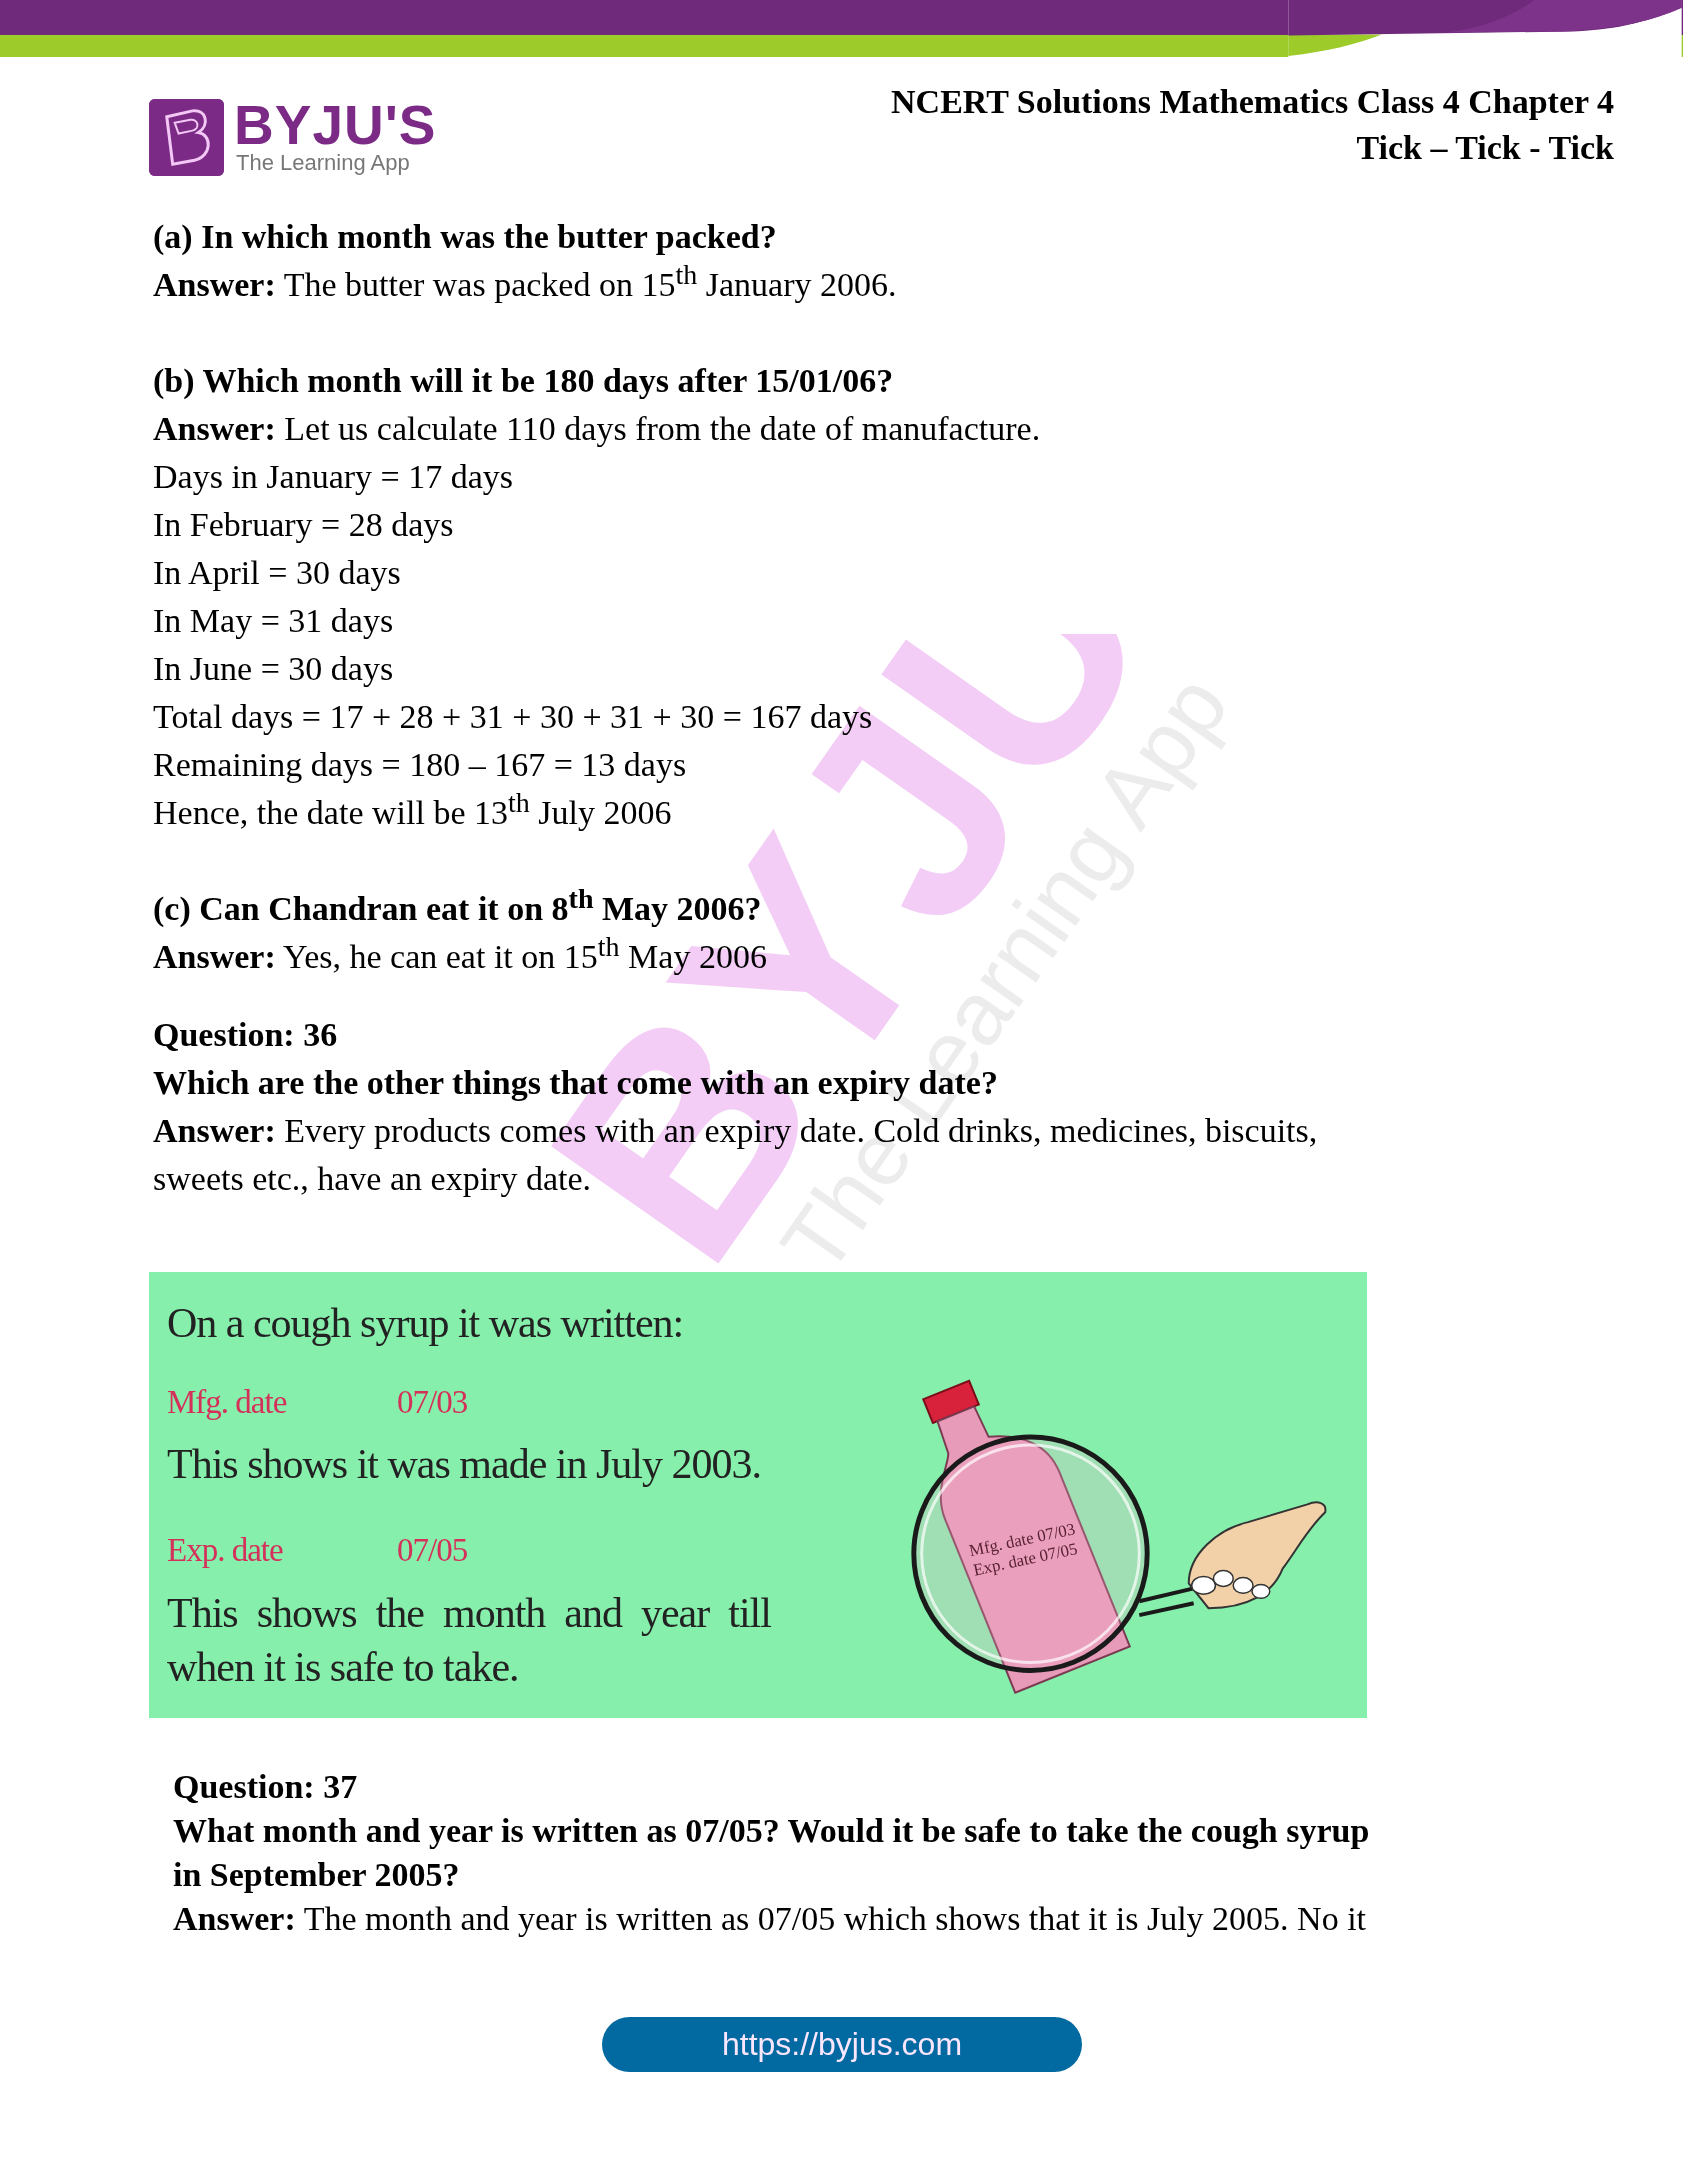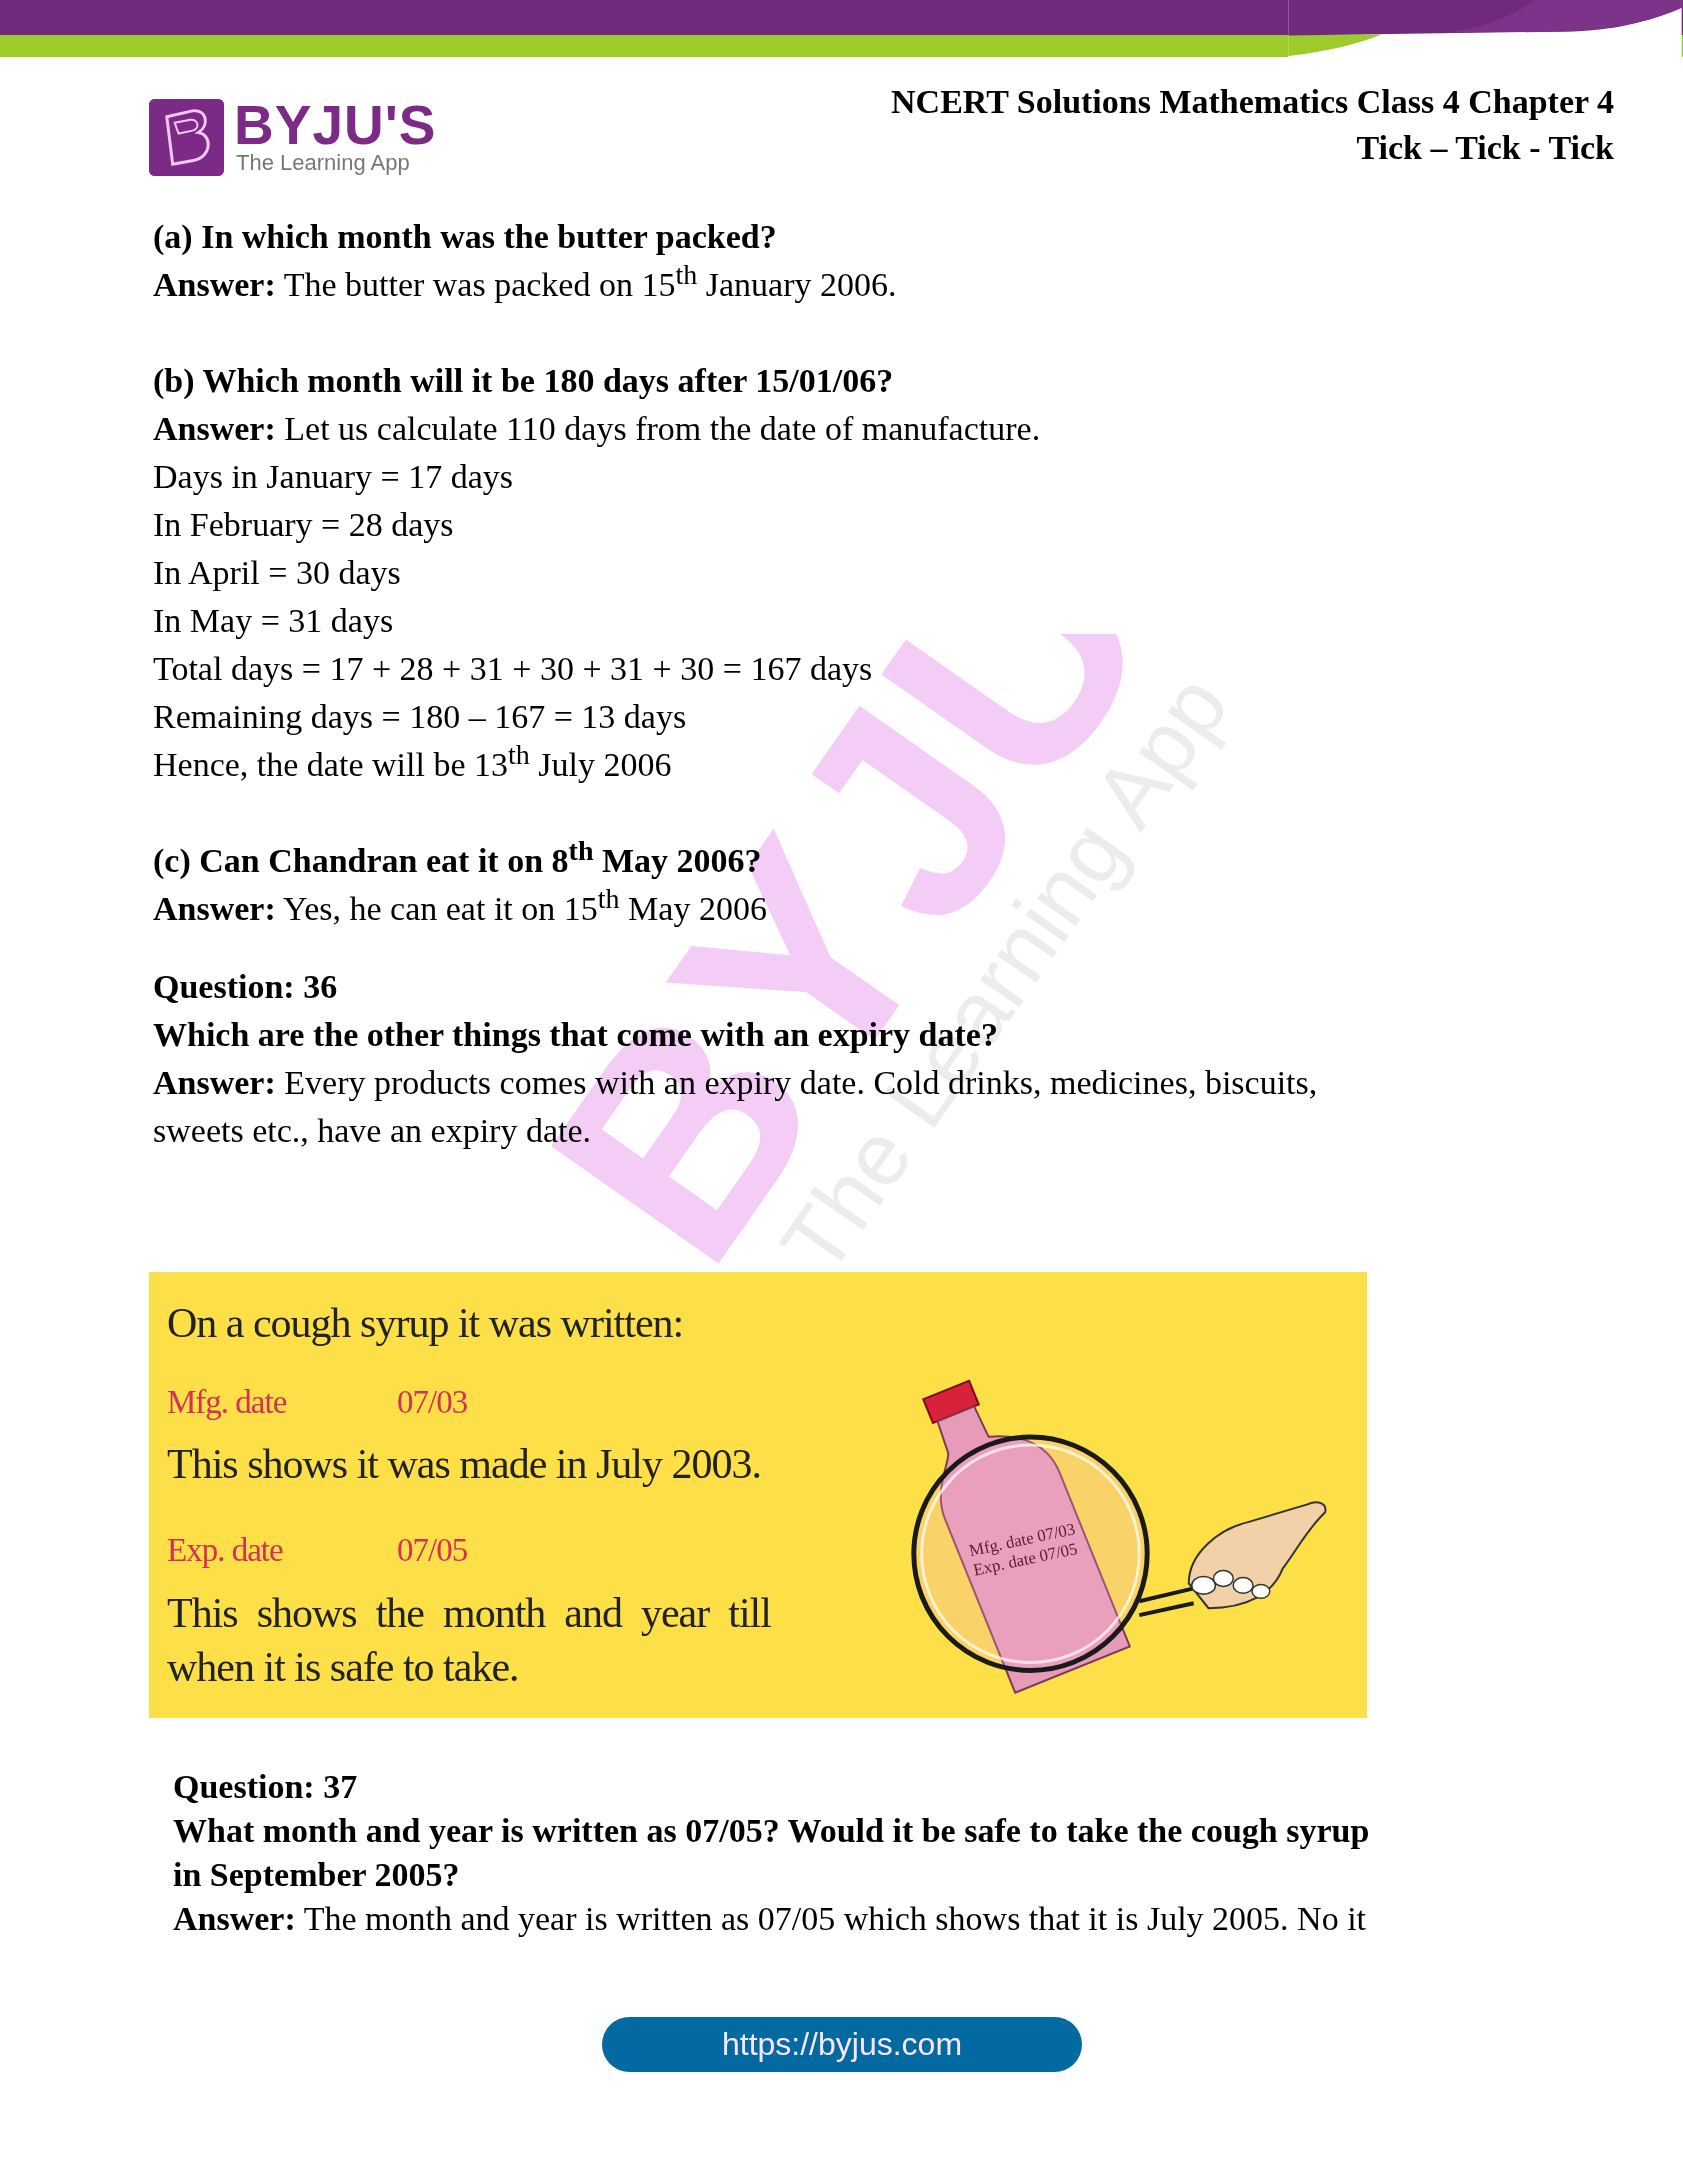--- a/index.html
+++ b/index.html
@@ -12,21 +12,21 @@
   .logo-box { position:absolute; left:0; top:0; width:75px; height:77px; background:#7b2b86; border-radius:6px; }
   .logo-word { position:absolute; left:85px; top:-6px; font-family:"Liberation Sans", sans-serif; font-weight:bold; font-size:55px; color:#7b2b86; letter-spacing:1px; }
   .logo-tag { position:absolute; left:87px; top:51px; font-family:"Liberation Sans", sans-serif; font-size:22px; color:#777; }
   .title { position:absolute; right:69px; top:79px; text-align:right; font-weight:bold; font-size:34px; line-height:46px; }
   .watermark { position:absolute; left:376px; top:634px; width:891px; height:644px; pointer-events:none; }
   .content { position:absolute; left:149px; top:211px; width:1386px; font-size:34px; line-height:44px; }
   .content p { margin:4px; white-space:nowrap; }
   .content .gap { height:44px; }
   .b { font-weight:bold; }
   sup { font-size:28px; line-height:0; vertical-align:super; }
-  .figure { position:absolute; left:149px; top:1272px; width:1218px; height:446px; background:#fde047; }
+  .figure { position:absolute; left:149px; top:1272px; width:1218px; height:446px; background:#86efac; }
   .fig-text { position:absolute; left:18px; top:0; width:693px; font-size:42px; color:#222; }
   .fig-text .l { position:absolute; left:0; white-space:nowrap; letter-spacing:-1px; }
   .fig-text .red { color:#d4305a; font-size:33px; }
   .fig-illus { position:absolute; left:743px; top:84px; width:455px; height:356px; }
   .q37 { position:absolute; left:149px; top:1765px; width:1386px; font-size:34px; line-height:44px;margin-left:24px; }
   .q37 p { margin:0; white-space:nowrap; }
   .footer-pill { position:absolute; left:602px; top:2017px; width:480px; height:55px; background:#0369a1; border-radius:28px; color:#fbe7fd; font-family:"Liberation Sans", sans-serif; font-size:32px; text-align:center; line-height:55px; text-decoration:none; }
 </style>
 </head>
 <body>
@@ -71,20 +71,21 @@
 <div class="content">
   <p class="b">(a) In which month was the butter packed?</p>
   <p><span class="b">Answer:</span><span> The butter was packed on 15</span><sup>th</sup><span> January 2006.</span></p>
   <div class="gap"></div>
   <p class="b">(b) Which month will it be 180 days after 15/01/06?</p>
   <p><span class="b">Answer:</span><span> Let us calculate 110 days from the date of manufacture.</span></p>
   <p>Days in January = 17 days</p>
   <p>In February = 28 days</p>
   <p>In April = 30 days</p>
   <p>In May = 31 days</p>
+  <p>In June = 30 days</p>
   <p>Total days = 17 + 28 + 31 + 30 + 31 + 30 = 167 days</p>
   <p>Remaining days = 180 – 167 = 13 days</p>
   <p><span>Hence, the date will be 13</span><sup>th</sup><span> July 2006</span></p>
   <div class="gap"></div>
   <p class="b"><span>(c) Can Chandran eat it on 8</span><sup>th</sup><span> May 2006?</span></p>
   <p><span class="b">Answer:</span><span> Yes, he can eat it on 15</span><sup>th</sup><span> May 2006</span></p>
   <div class="gap" style="height:26px"></div>
   <p class="b">Question: 36</p>
   <p class="b">Which are the other things that come with an expiry date?</p>
   <p><span class="b">Answer:</span><span> Every products comes with an expiry date. Cold drinks, medicines, biscuits,</span></p>

